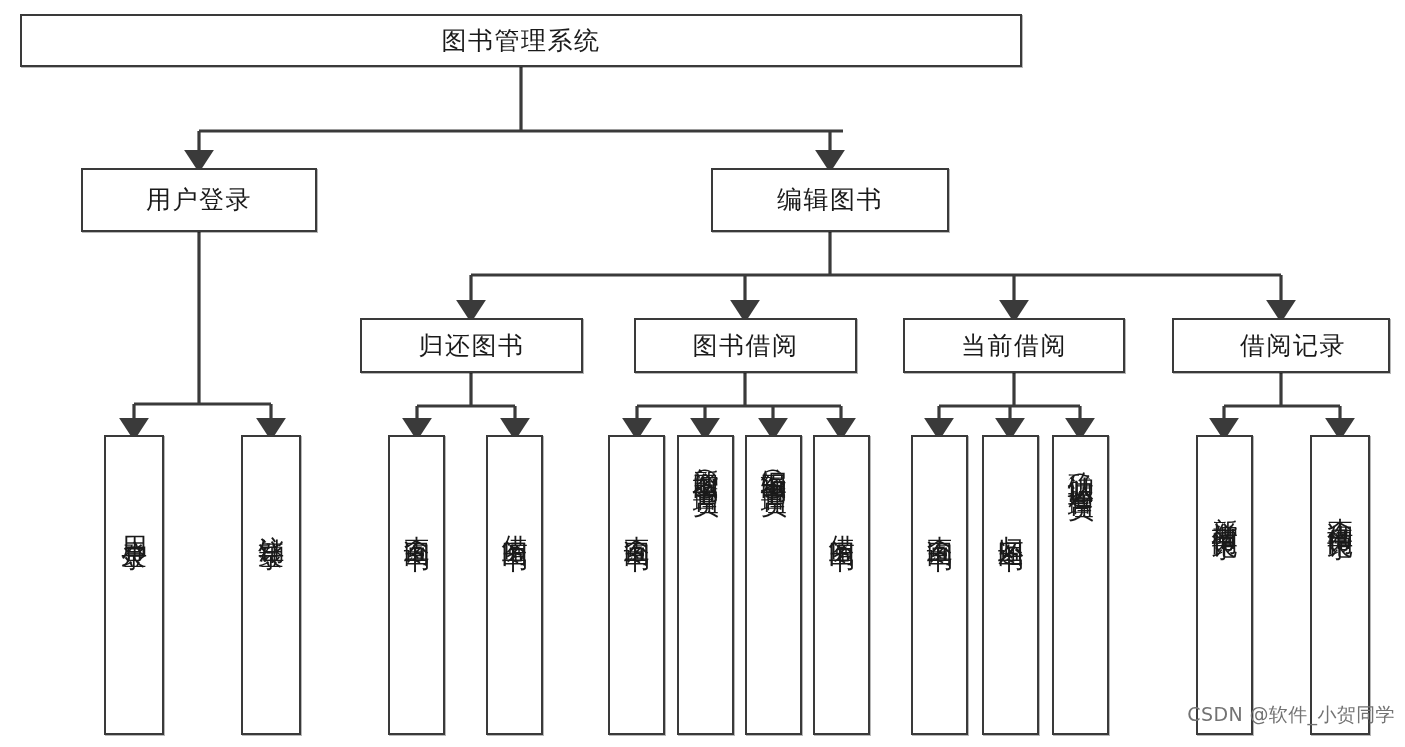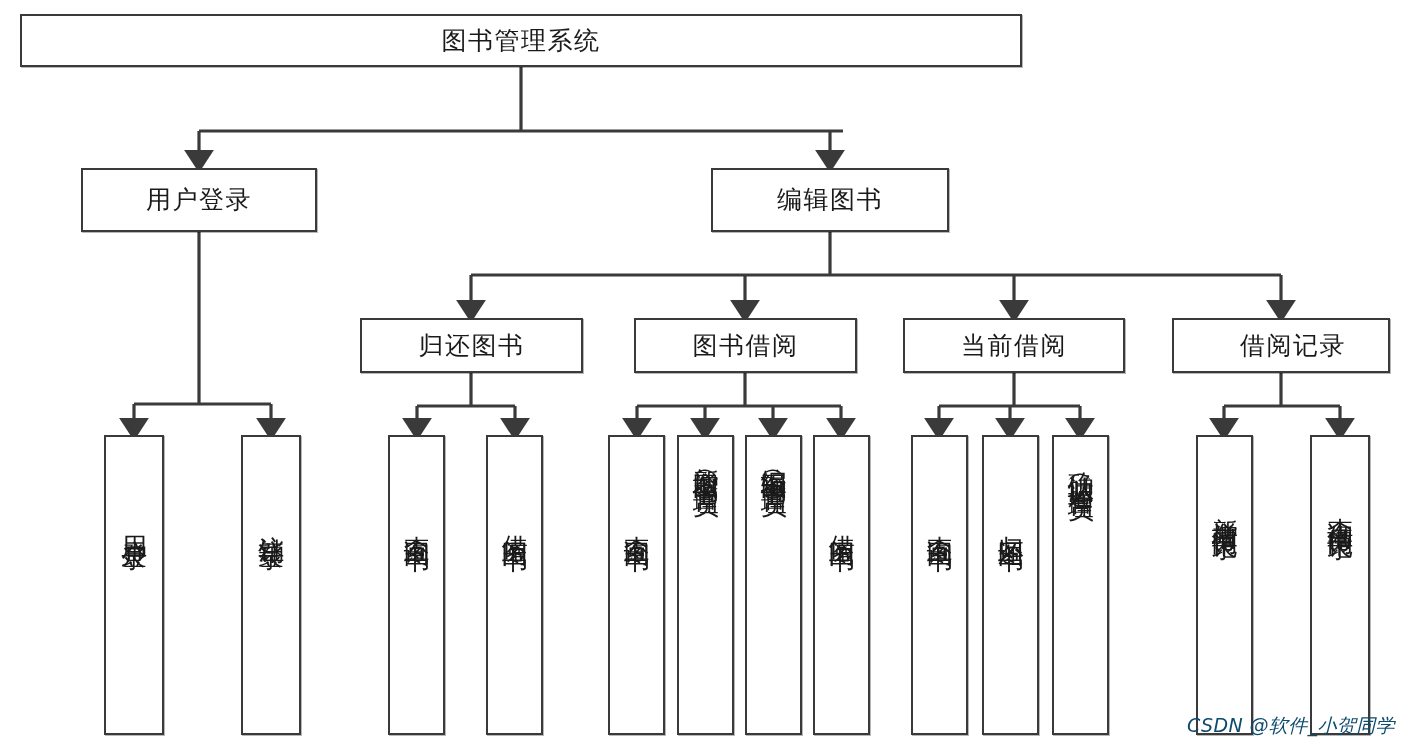--- a/index.html
+++ b/index.html
@@ -61,27 +61,26 @@
     margin: 0 auto;
     white-space: nowrap;
   }
   .node.vert.mid .lbl  { margin-top: 78px; }
   .node.vert.top .lbl  { margin-top: 10px; }
   .node.vert.top2 .lbl { margin-top: 14px; }
   .node.vert.mid2 .lbl { margin-top: 60px; }
   #watermark {
     position: absolute;
     right: 10px;
-    bottom: 8px;
+    bottom: 19px;
     font-size: 19px;
-    color: #0c4a6e;
+    color: #737373;
     letter-spacing: 0.02em;
     z-index: 5;
     white-space: nowrap;
-    font-style: italic;
   }
 </style>
 </head>
 <body>
 
 <div id="canvas">
 
   <svg id="edges" viewBox="0 0 1405 747" xmlns="http://www.w3.org/2000/svg">
     <defs>
       <marker id="arrow" markerWidth="11" markerHeight="11" refX="3.2" refY="5" orient="auto" markerUnits="strokeWidth">

